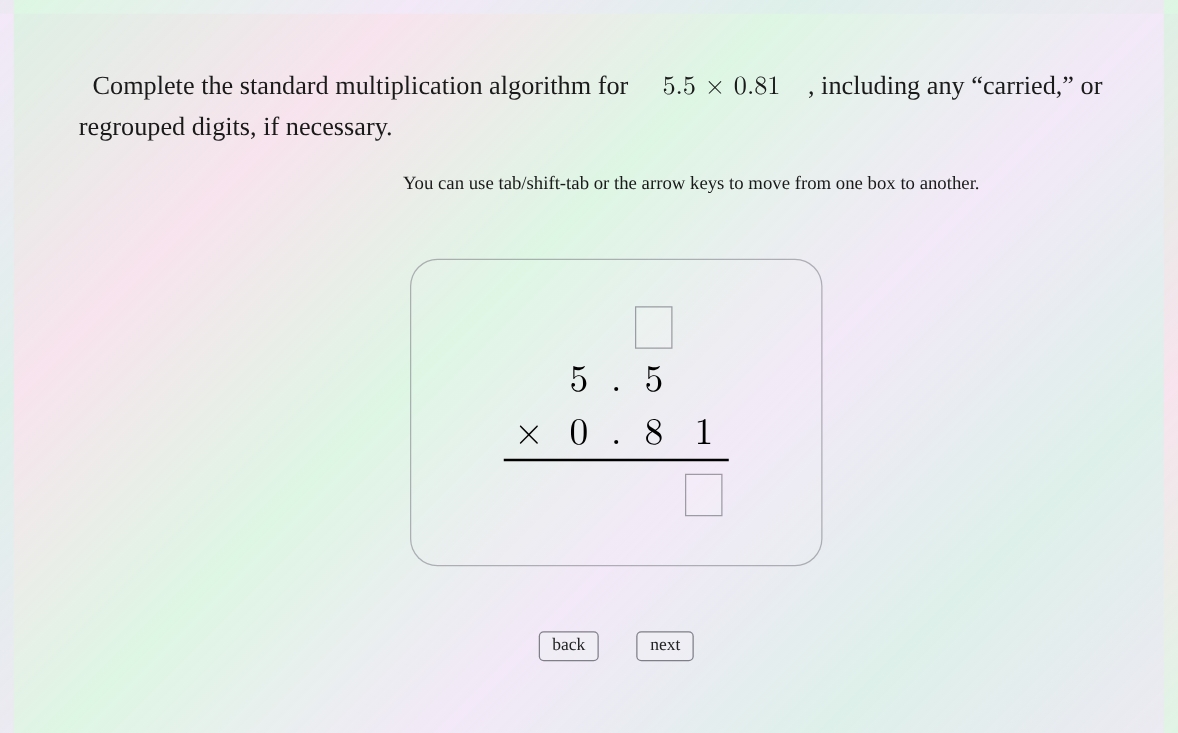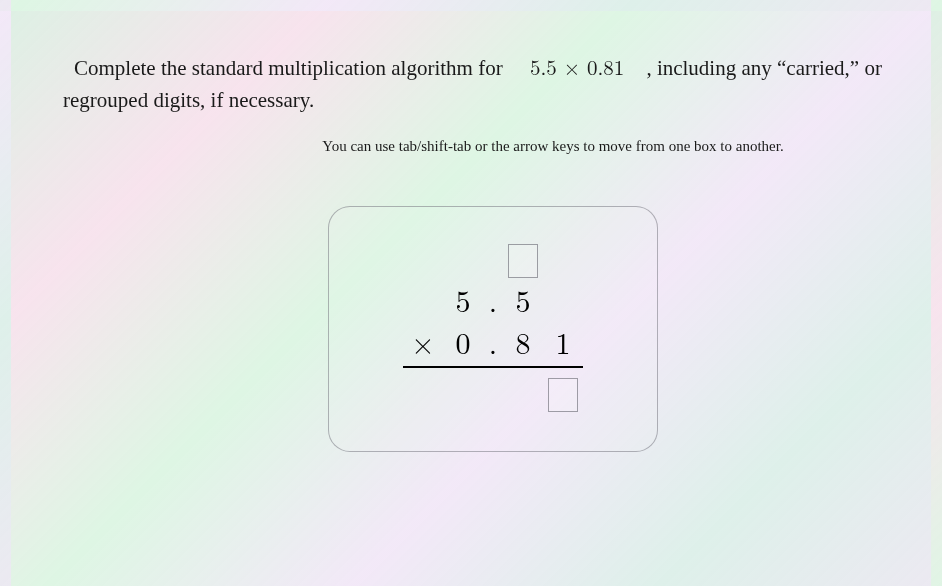--- a/index.html
+++ b/index.html
@@ -126,13 +126,17 @@
 
       <div></div>
       <div></div>
       <div></div>
       <div></div>
       <div class="input-box"></div>
 
     </div>
   </div>
 
+  <div class="btn-row">
+    <button class="nav-btn">back</button>
+    <button class="nav-btn">next</button>
+  </div>
 </div>
 
 </body></html>

